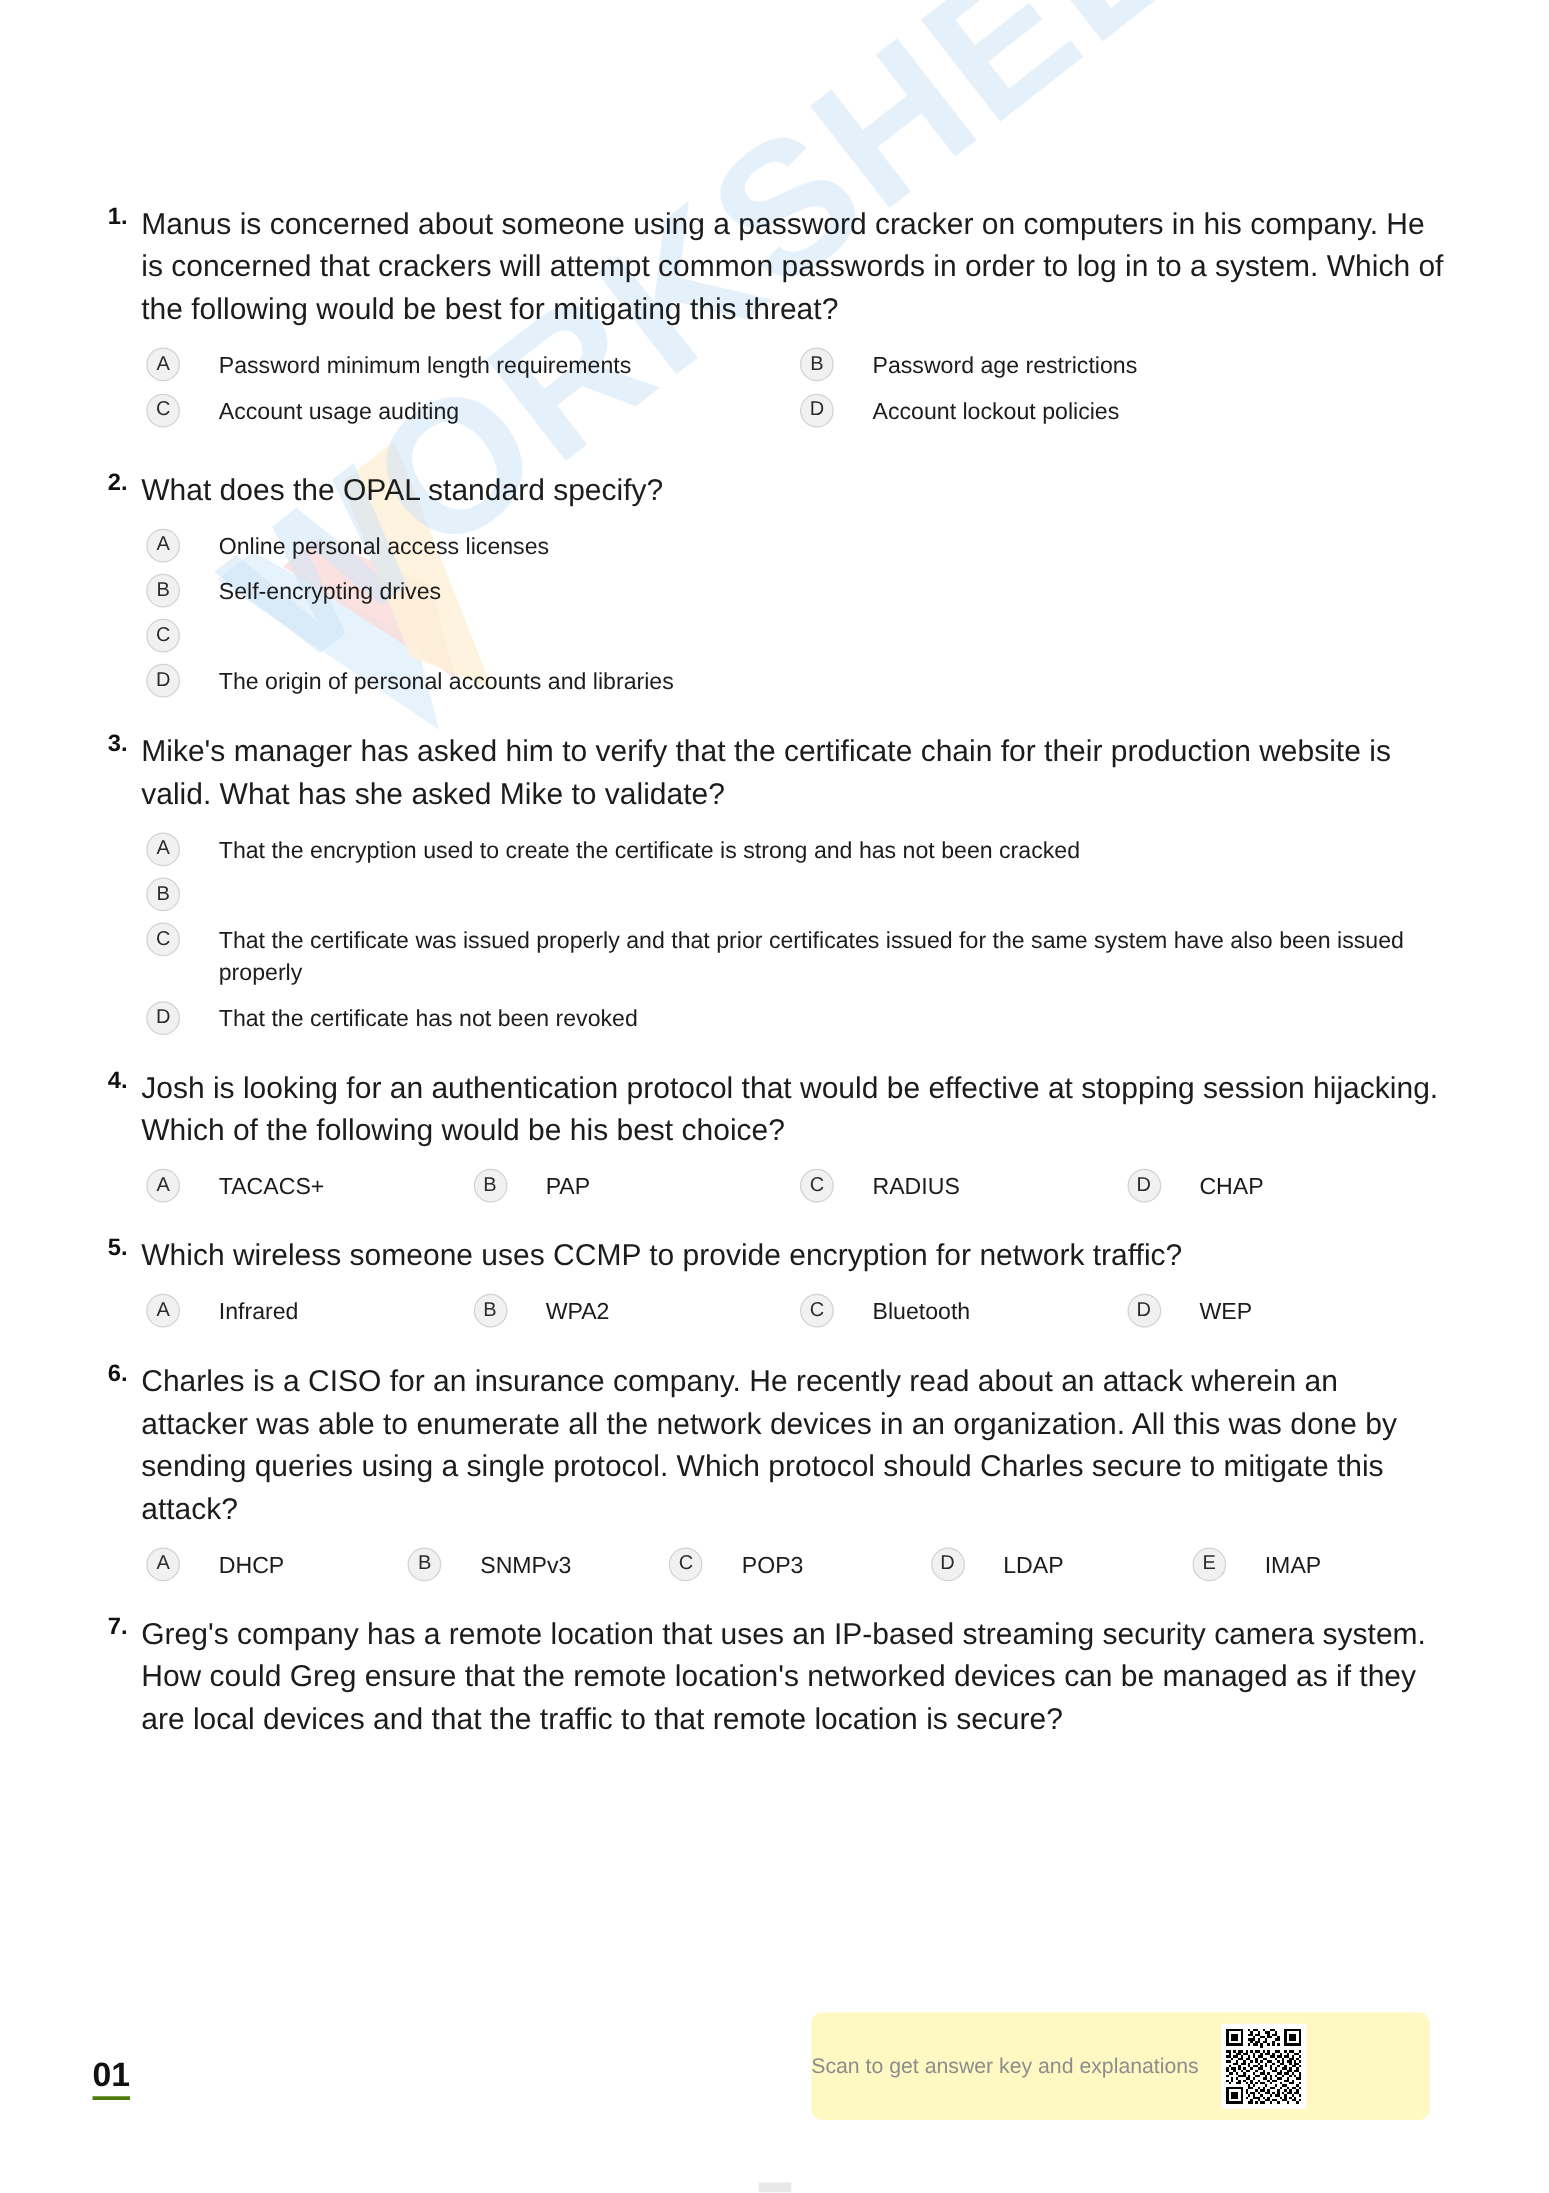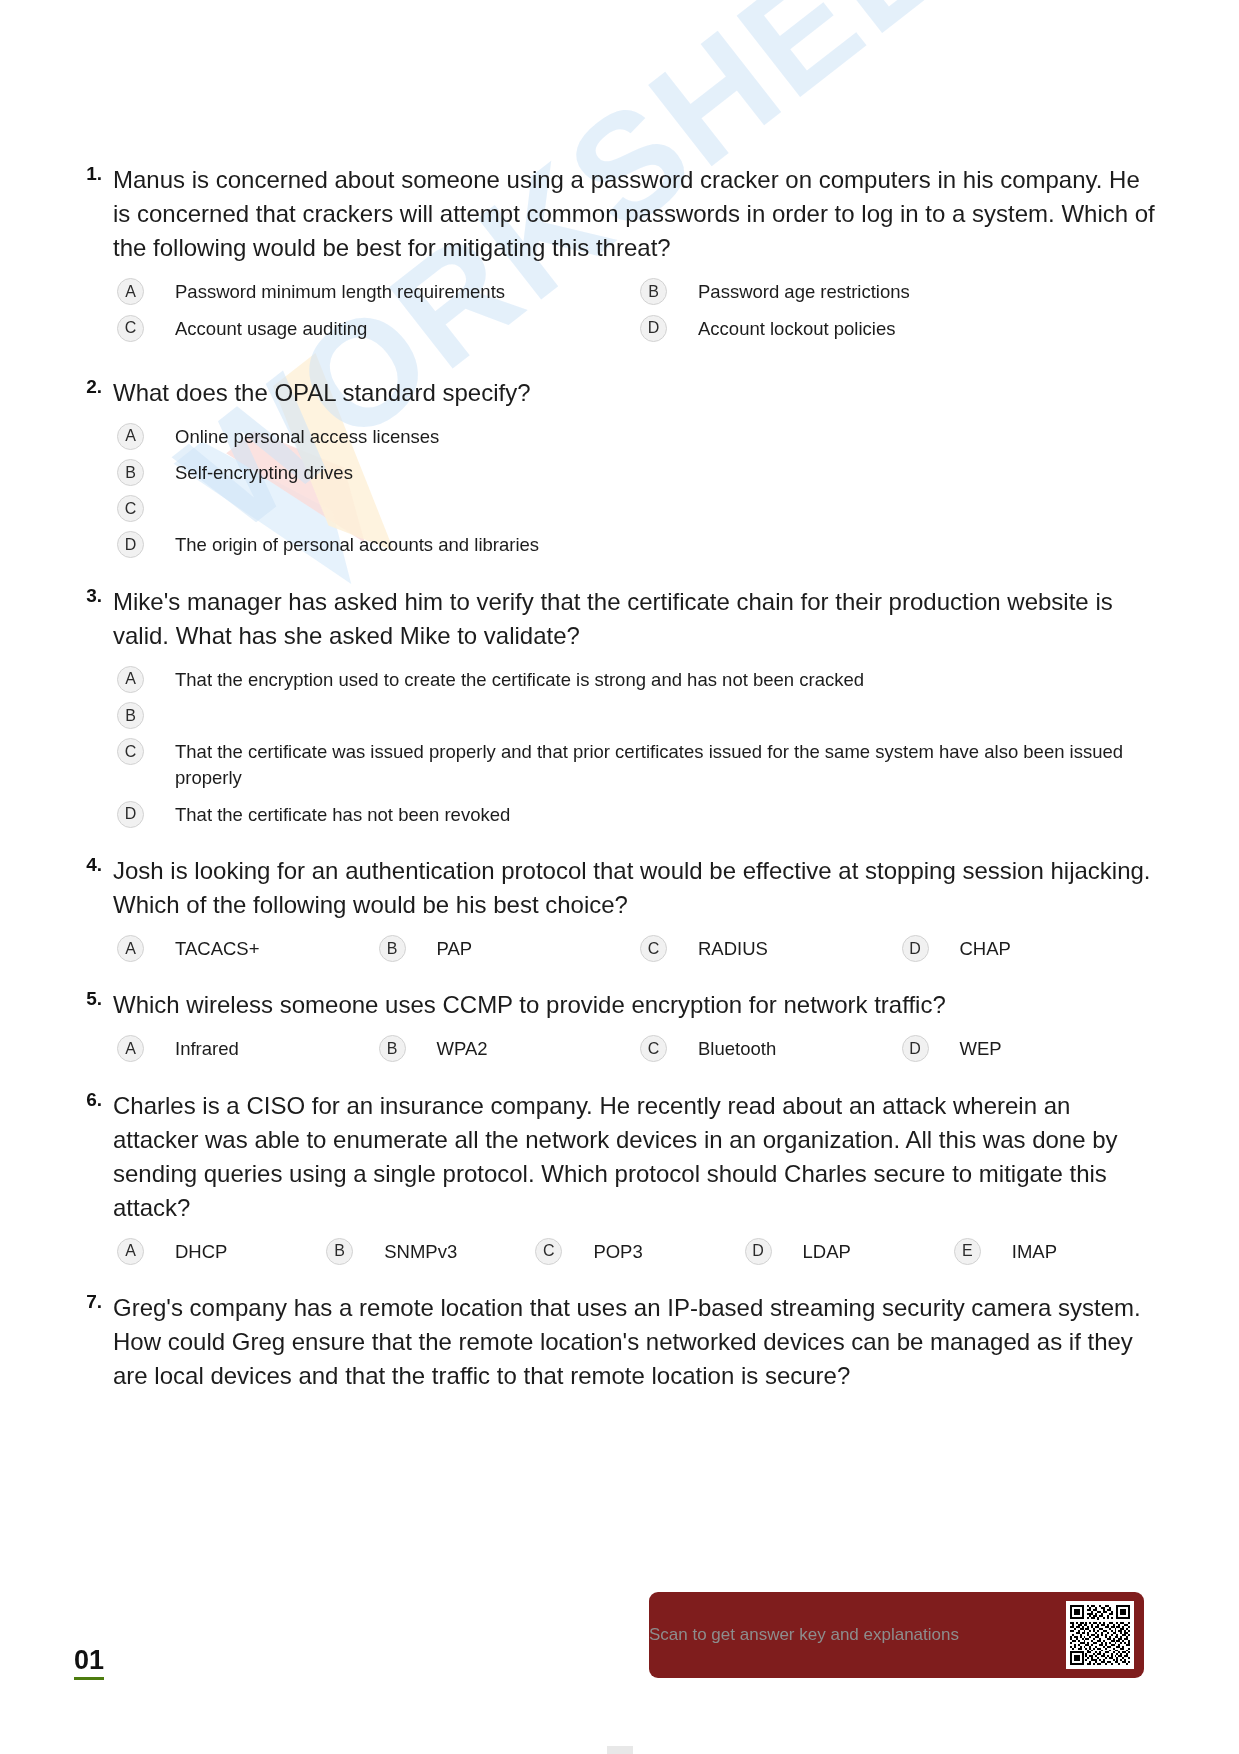--- a/index.html
+++ b/index.html
@@ -94,24 +94,24 @@
   }
 
   
   .footer { position: absolute; left: 0; bottom: 0; width: 100%; height: 180px; z-index: 3; }
   .page-no {
     position: absolute; left: 74px; bottom: 74px;
     font-size: 27px; font-weight: 700; color: #111;
     border-bottom: 3px solid #4d7c0f; padding-bottom: 3px; line-height: 1;
   }
   .scan-box {
-    position: absolute; right: 95px; bottom: 76px;
+    position: absolute; right: 95px; bottom: 58px;
     width: 495px; height: 86px;
-    background: #7f1d1d; border-radius: 9px;
-    display: flex; align-items: center; justify-content: space-between;
+    background: #fef9c3; border-radius: 9px;
+    display: flex; align-items: center; justify-content: flex-start;
     padding-right: 10px;
   }
   .scan-text {
     font-size: 17px; color: #8d8d8d; margin-right: 18px;
   }
   .qr { width: 68px; height: 68px; background: #fff; padding: 2px; }
 
   .rule-bottom {
     position: absolute; left: 50%; transform: translateX(-50%);
     bottom: 0; width: 26px; height: 8px; background: #e8e8e8;

